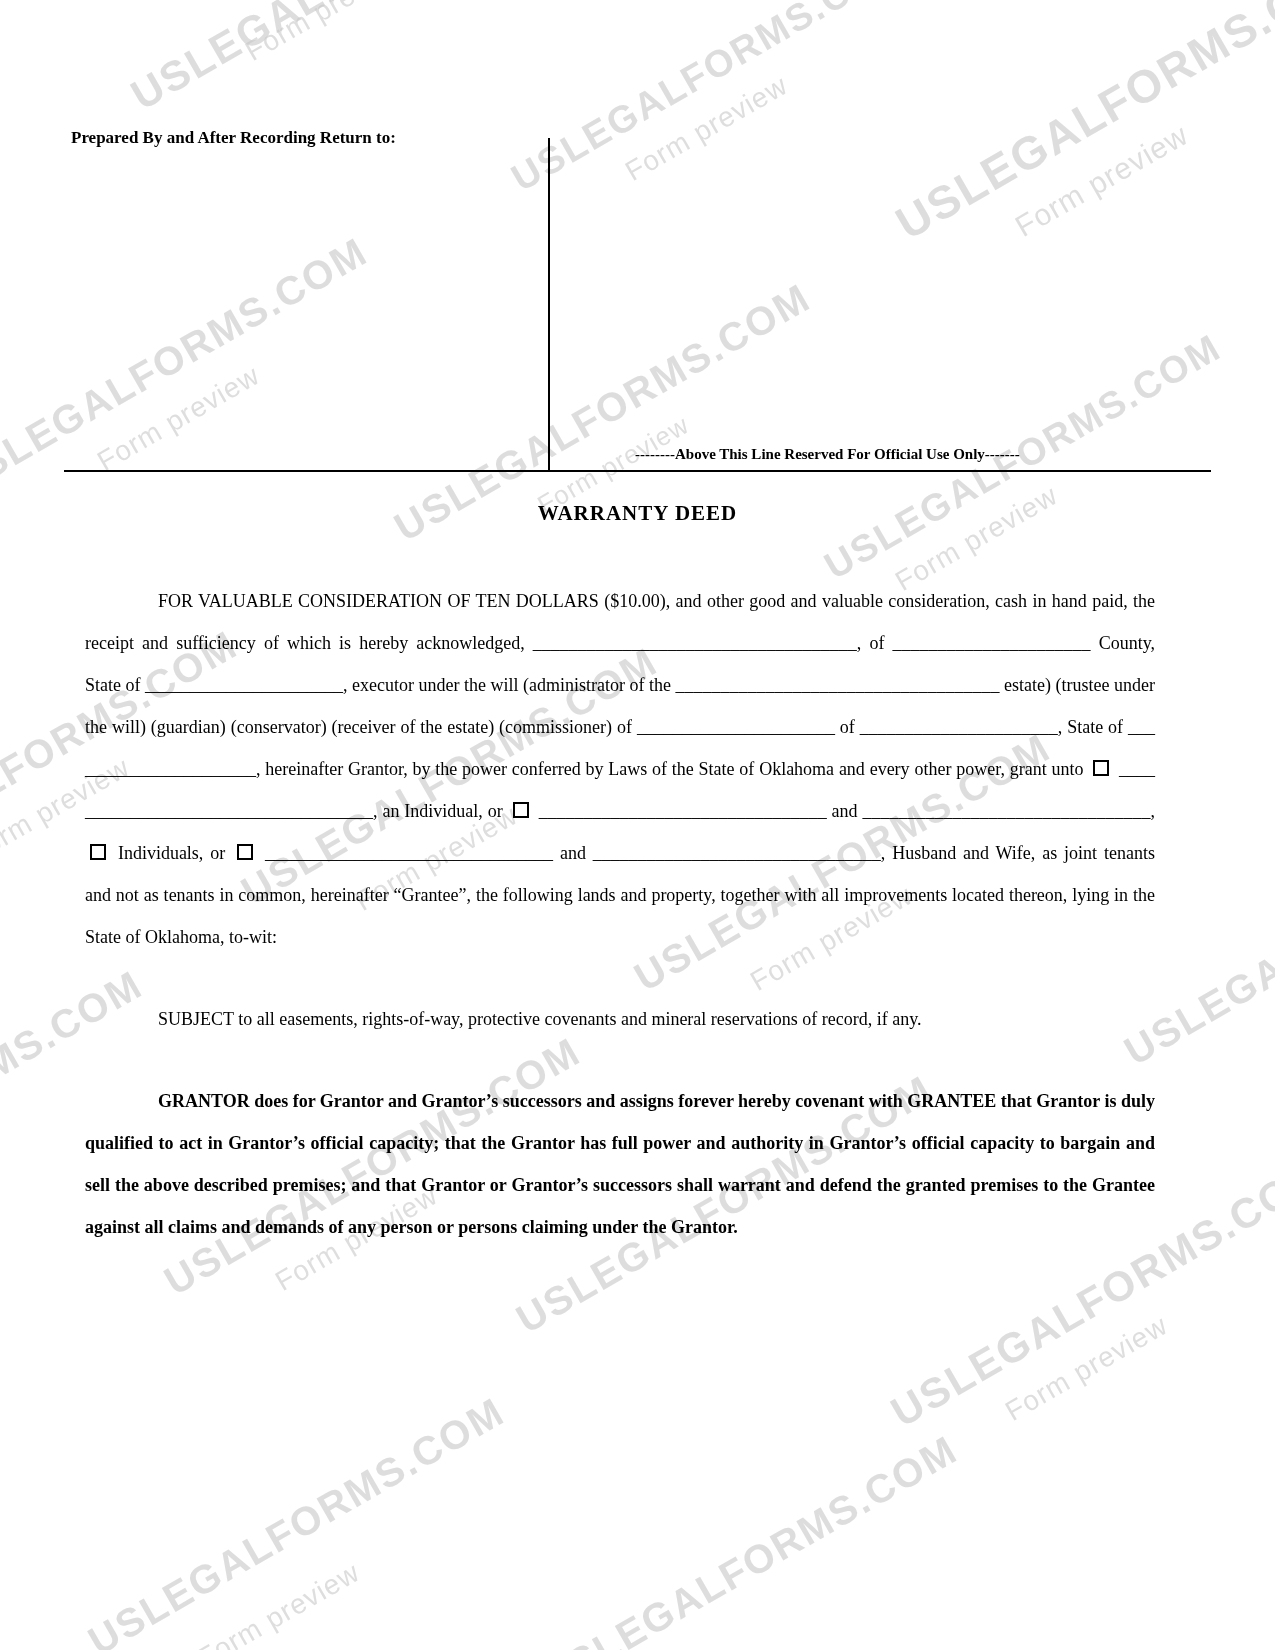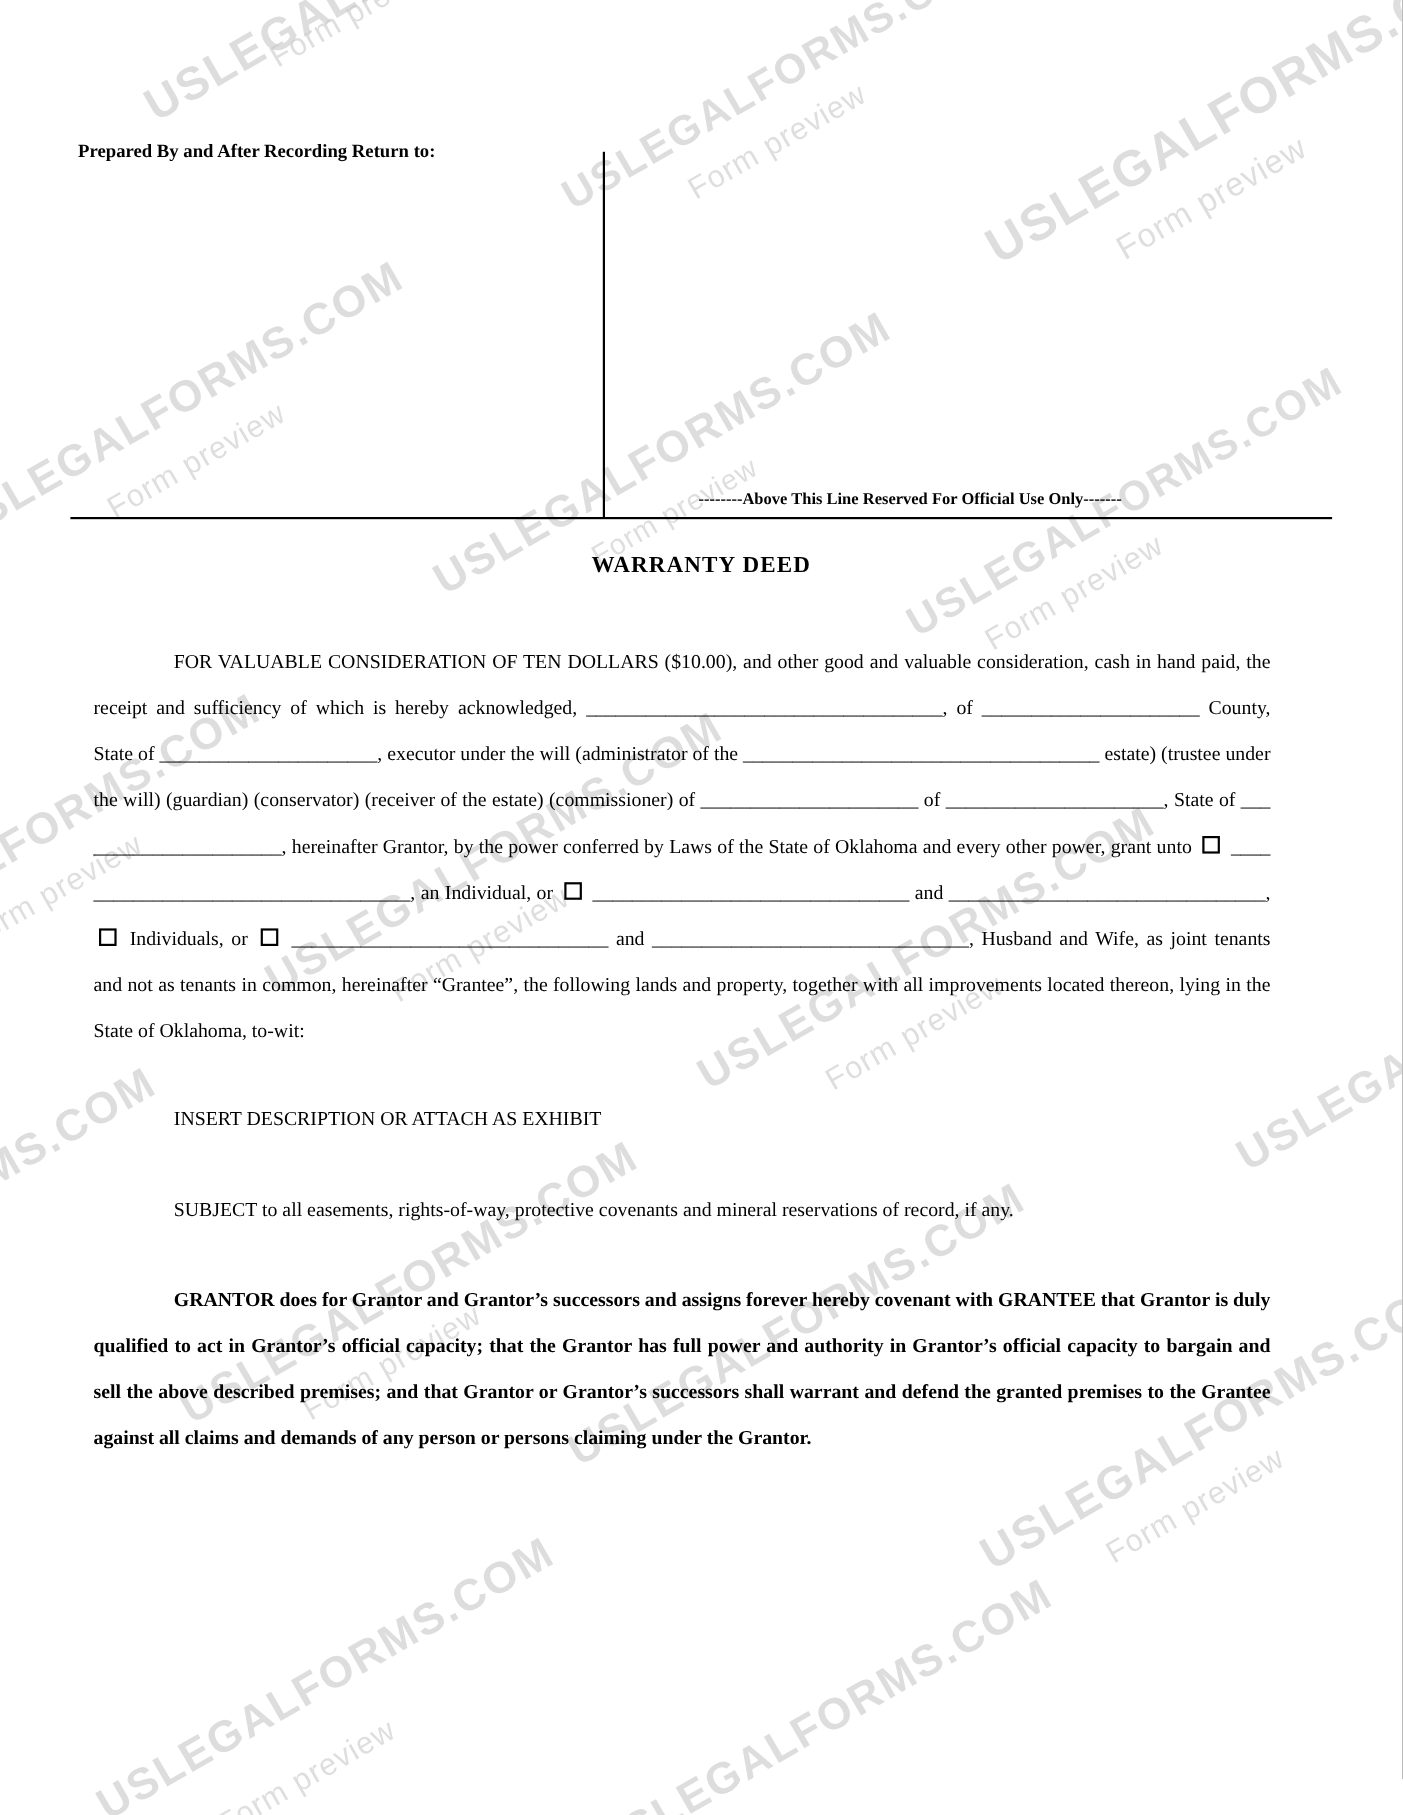--- a/index.html
+++ b/index.html
@@ -129,21 +129,20 @@
     <div class="hrule"></div>
 
     <div class="title-block">
       <div class="doc-title">WARRANTY DEED</div>
     </div>
 
     <div class="body-block">
 
       <p class="para"><span>FOR VALUABLE CONSIDERATION OF TEN DOLLARS ($10.00), and other good and valuable consideration, cash in hand paid, the receipt and sufficiency of which is hereby acknowledged, </span><span class="blank">____________________________________</span><span>, of </span><span class="blank">______________________</span><span> County, State of </span><span class="blank">______________________</span><span>, executor under the will (administrator of the </span><span class="blank">____________________________________</span><span> estate) (trustee under the will) (guardian) (conservator) (receiver of the estate) (commissioner) of </span><span class="blank">______________________</span><span> of </span><span class="blank">______________________</span><span>, State of </span><span class="blank">______________________</span><span>, hereinafter Grantor, by the power conferred by Laws of the State of Oklahoma and every other power, grant unto </span><span class="checkbox"></span><span> </span><span class="blank">____________________________________</span><span>, an Individual, or </span><span class="checkbox"></span><span> </span><span class="blank">________________________________</span><span> and </span><span class="blank">________________________________</span><span>, </span><span class="checkbox"></span><span> Individuals, or </span><span class="checkbox"></span><span> </span><span class="blank">________________________________</span><span> and </span><span class="blank">________________________________</span><span>, Husband and Wife, as joint tenants and not as tenants in common, hereinafter “Grantee”, the following lands and property, together with all improvements located thereon, lying in the State of Oklahoma, to-wit:</span></p>
 
-      <div class="insert-line">INSERT DESCRIPTION OR ATTACH AS EXHIBIT</div>
 
       <p class="para subject-para">SUBJECT to all easements, rights-of-way, protective covenants and mineral reservations of record, if any.</p>
 
       <p class="para grantor-para">GRANTOR does for Grantor and Grantor’s successors and assigns forever hereby covenant with GRANTEE that Grantor is duly qualified to act in Grantor’s official capacity; that the Grantor has full power and authority in Grantor’s official capacity to bargain and sell the above described premises;  and that Grantor or Grantor’s successors shall warrant and defend the granted premises to the Grantee against all claims and demands of any person or persons claiming under the Grantor.</p>
 
     </div>
 
   </div>
 
 </div>

